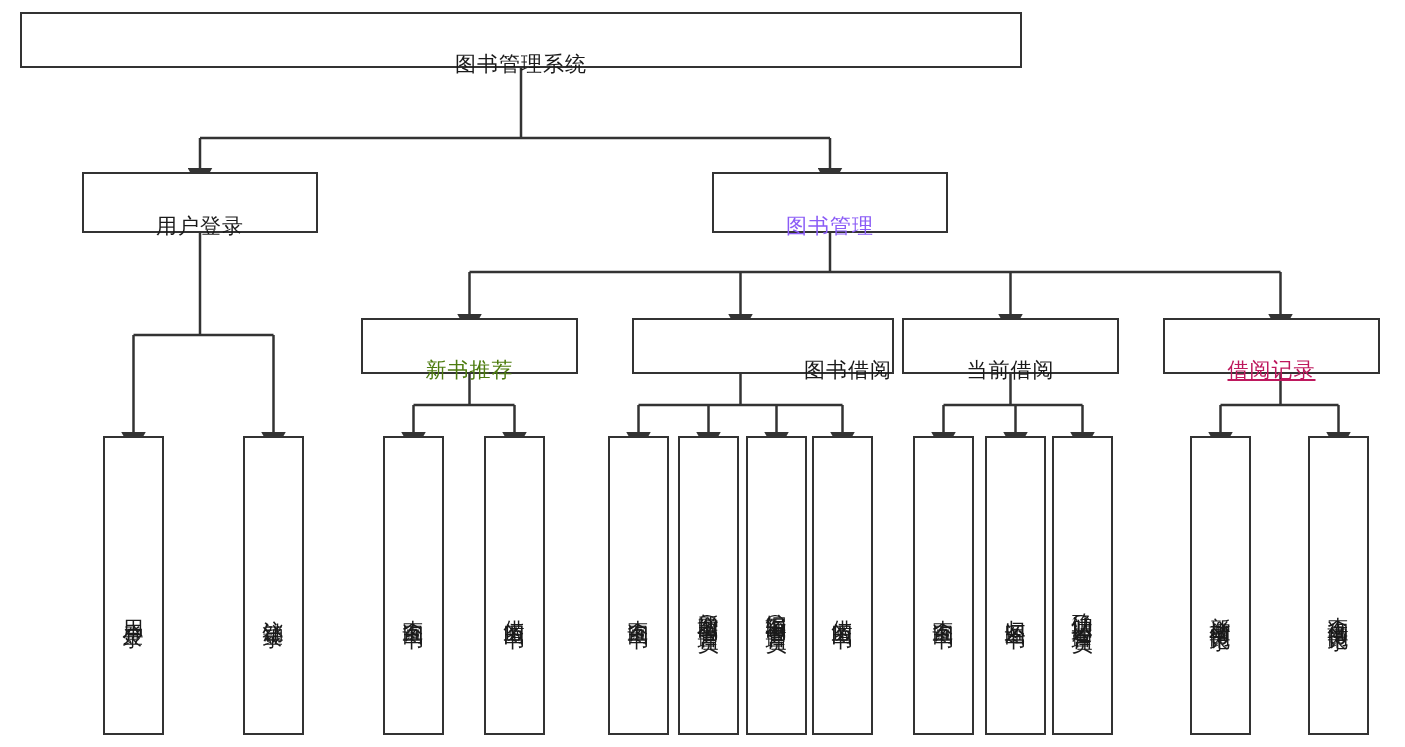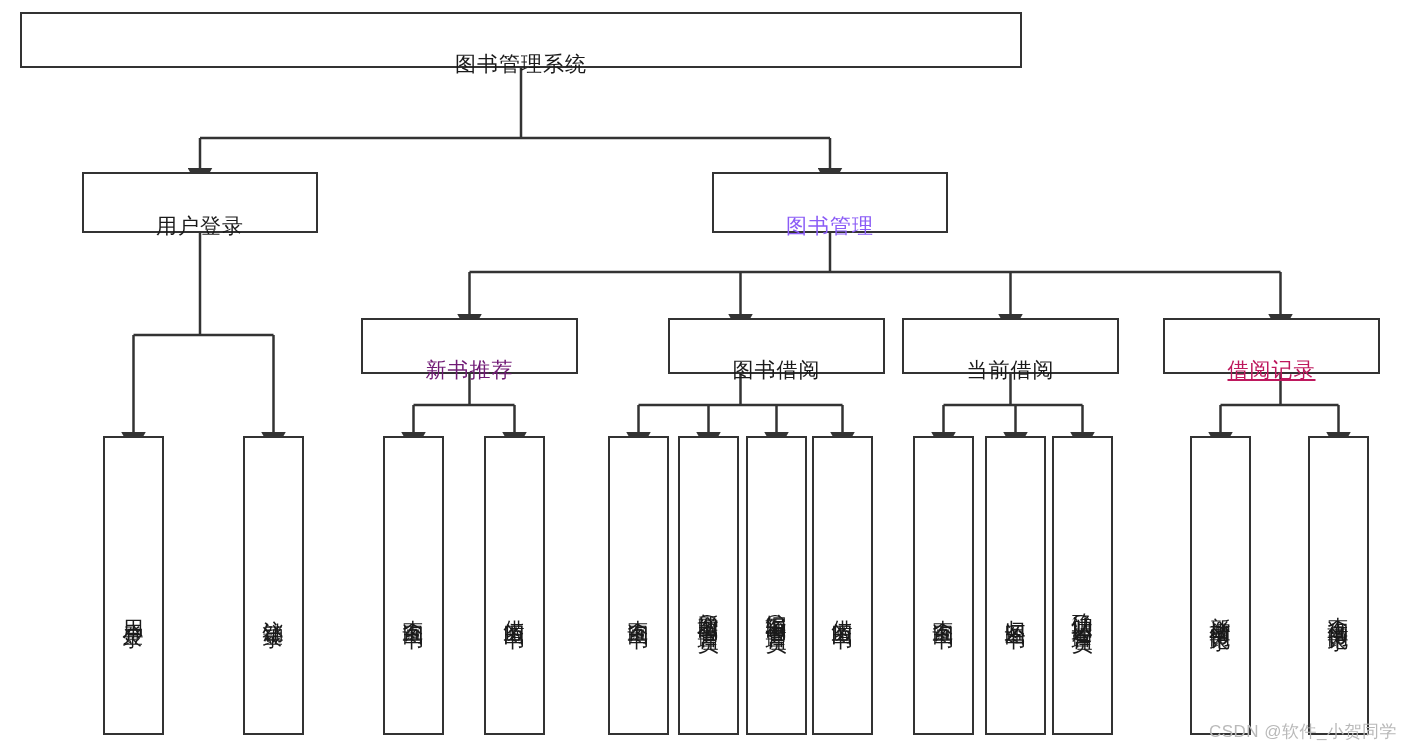--- a/index.html
+++ b/index.html
@@ -126,24 +126,24 @@
   <div id="node-layer">
       <div class="node horizontal" style="left: 20px; top: 12px; width: 1002px; height: 56px; border-color: rgb(51, 51, 51); background: rgb(255, 255, 255); color: rgb(26, 26, 26);">
         <span class="label">图书管理系统</span>
       </div>
       <div class="node horizontal" style="left: 82px; top: 172px; width: 236px; height: 61px; border-color: rgb(51, 51, 51); background: rgb(255, 255, 255); color: rgb(26, 26, 26);">
         <span class="label">用户登录</span>
       </div>
       <div class="node horizontal" style="left: 712px; top: 172px; width: 236px; height: 61px; border-color: rgb(51, 51, 51); background: rgb(255, 255, 255); color: #8b5cf6;">
         <span class="label">图书管理</span>
       </div>
-      <div class="node horizontal" style="left: 361px; top: 318px; width: 217px; height: 56px; border-color: rgb(51, 51, 51); background: rgb(255, 255, 255); color: #701a75;">
+      <div class="node horizontal" style="left: 361px; top: 318px; width: 217px; height: 56px; border-color: rgb(51, 51, 51); background: rgb(255, 255, 255); color: #4d7c0f;">
         <span class="label">新书推荐</span>
       </div>
-      <div class="node horizontal" style="left: 668px; top: 318px; width: 217px; height: 56px; border-color: rgb(51, 51, 51); background: rgb(255, 255, 255); color: rgb(26, 26, 26);">
+      <div class="node horizontal" style="left: 632px; top: 318px; width: 262px; height: 56px; border-color: rgb(51, 51, 51); background: rgb(255, 255, 255); color: rgb(26, 26, 26); justify-content: flex-end;">
         <span class="label">图书借阅</span>
       </div>
       <div class="node horizontal" style="left: 902px; top: 318px; width: 217px; height: 56px; border-color: rgb(51, 51, 51); background: rgb(255, 255, 255); color: rgb(26, 26, 26); justify-content: center;">
         <span class="label">当前借阅</span>
       </div>
       <div class="node horizontal" style="left: 1163px; top: 318px; width: 217px; height: 56px; border-color: rgb(51, 51, 51); background: rgb(255, 255, 255); color: #be185d; text-decoration: underline;">
         <span class="label">借阅记录</span>
       </div>
       <div class="node vertical" style="left: 103px; top: 436px; width: 61px; height: 299px; border-color: rgb(51, 51, 51); background: rgb(255, 255, 255); color: rgb(26, 26, 26);">
         <span class="label">用户登录</span>
@@ -179,14 +179,13 @@
         <span class="label">确认归还（管理员）</span>
       </div>
       <div class="node vertical" style="left: 1190px; top: 436px; width: 61px; height: 299px; border-color: rgb(51, 51, 51); background: rgb(255, 255, 255); color: rgb(26, 26, 26);">
         <span class="label">新增借阅记录</span>
       </div>
       <div class="node vertical" style="left: 1308px; top: 436px; width: 61px; height: 299px; border-color: rgb(51, 51, 51); background: rgb(255, 255, 255); color: rgb(26, 26, 26);">
         <span class="label">查询借阅记录</span>
       </div>
     </div>
 
-  <div id="watermark">CSDN @软件_小贺同学</div>
 </div>
 
 </body></html>

